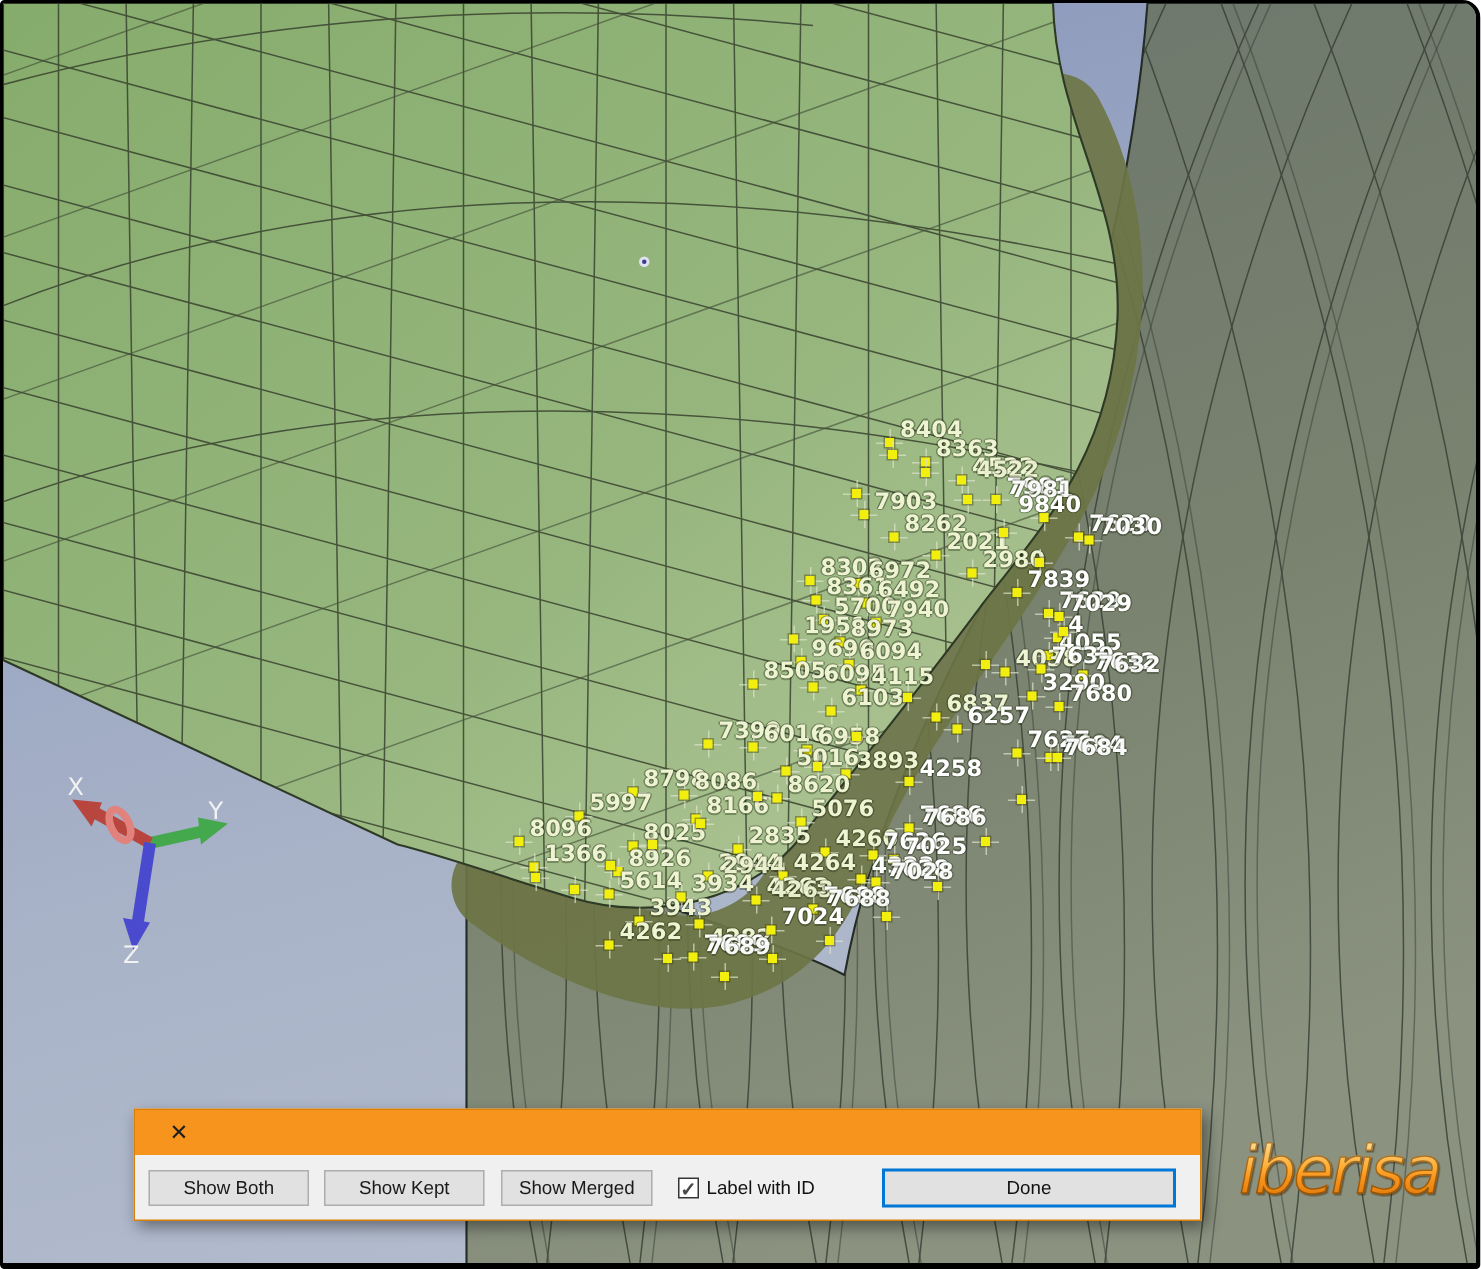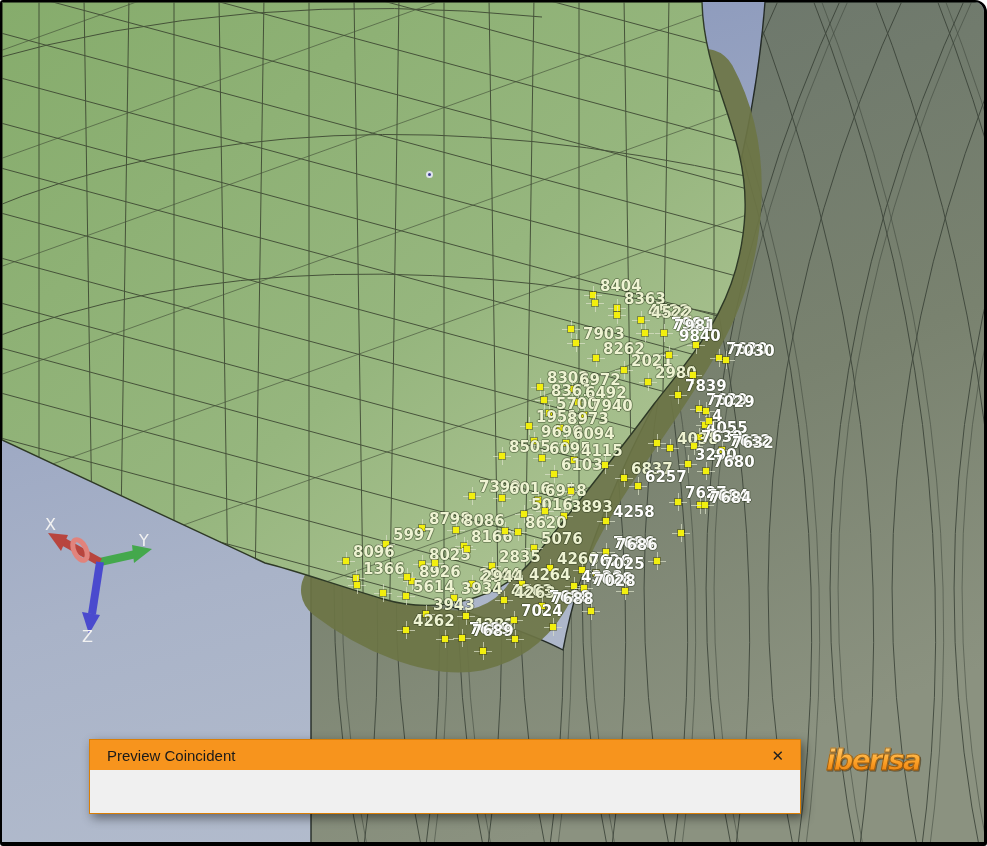--- a/index.html
+++ b/index.html
@@ -74,23 +74,23 @@
     display:inline-flex;align-items:center;justify-content:center;margin-right:5px;
   }
   .cb .check{font-size:13px;line-height:13px;color:#4a4a4a;font-weight:bold;}
   #btn-done{
     margin-left:auto;margin-right:7px;width:196px;height:26px;
     background:#e1e1e1;border:2px solid #0078d7;
     font-family:"Liberation Sans",sans-serif;font-size:12.5px;color:#111;
   }
   
   #watermark{
-    position:absolute;left:824px;top:736px;z-index:5;
+    position:absolute;left:824px;top:756px;z-index:5;
     font-family:"DejaVu Sans",sans-serif;
-    font-size:28px;line-height:46px;font-weight:bold;font-style:italic;
+    font-size:44px;line-height:46px;font-weight:normal;font-style:italic;
     letter-spacing:-2px;
     background:linear-gradient(180deg,#ffd98c 8%,#ffab33 45%,#f7941d 60%,#d97405 95%);
     -webkit-background-clip:text;background-clip:text;color:transparent;
     -webkit-text-stroke:1px rgba(90,50,0,.55);
     filter:drop-shadow(1px 1px 0 rgba(60,35,0,.5));
   }
 </style>
 </head>
 <body>
 
@@ -521,20 +521,31 @@
 
     <line x1="82" y1="46" x2="74" y2="98" stroke-width="8" stroke="#4a4ace"></line>
     <polygon points="71,118 64,96 82,99" fill="#4a4ace"></polygon>
     <text x="27" y="14">X</text>
     <text x="121" y="30">Y</text>
     <text x="64" y="126">Z</text>
   </svg>
 
   <div id="dialog">
     <div class="titlebar" style="background: rgb(247, 148, 29);">
-      <span class="title">Preview Coincident</span>
       <span class="close">✕</span>
     </div>
+    <div class="body">
+      <button id="btn-both" class="btn">Show Both</button>
+      <button id="btn-kept" class="btn">Show Kept</button>
+      <button id="btn-merged" class="btn">Show Merged</button>
+      <label class="cb">
+        <span class="box">
+            <span id="cb-check" class="check">✓</span>
+          </span>
+        <span>Label with ID</span>
+      </label>
+      <button id="btn-done" style="border-color: rgb(0, 120, 215);">Done</button>
+    </div>
   </div>
 
   <div id="watermark">iberisa</div>
 
 </div>
 
 </body></html>

